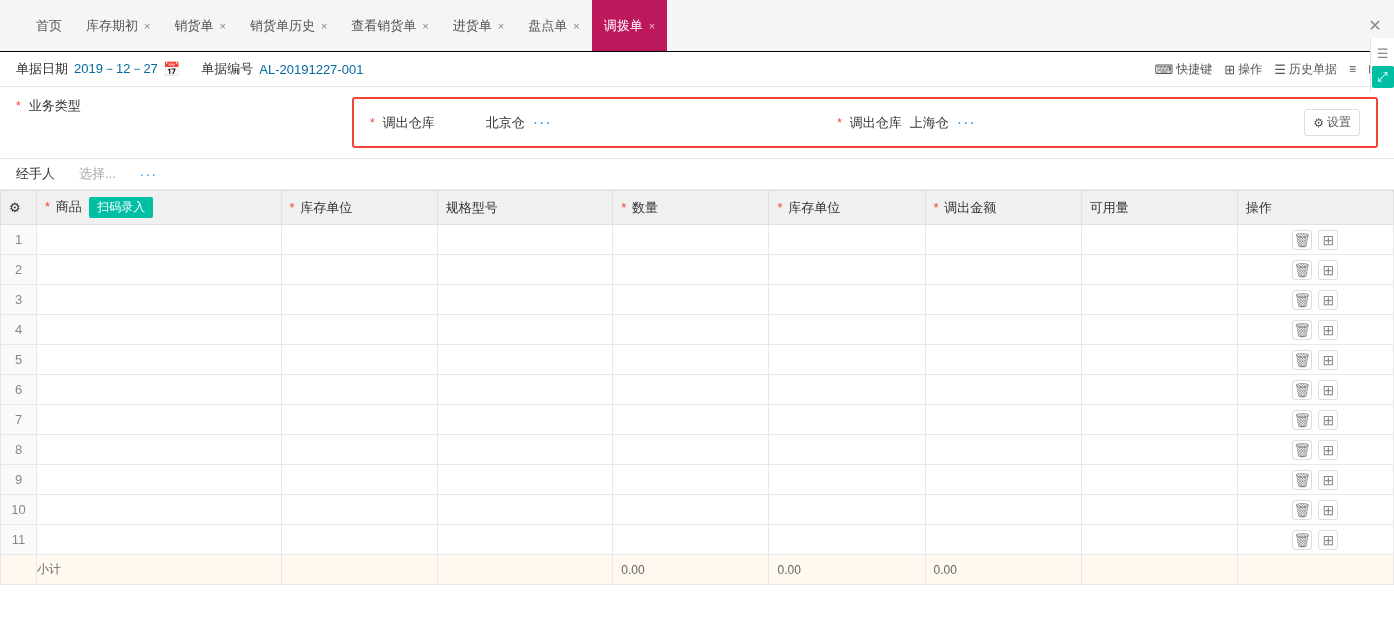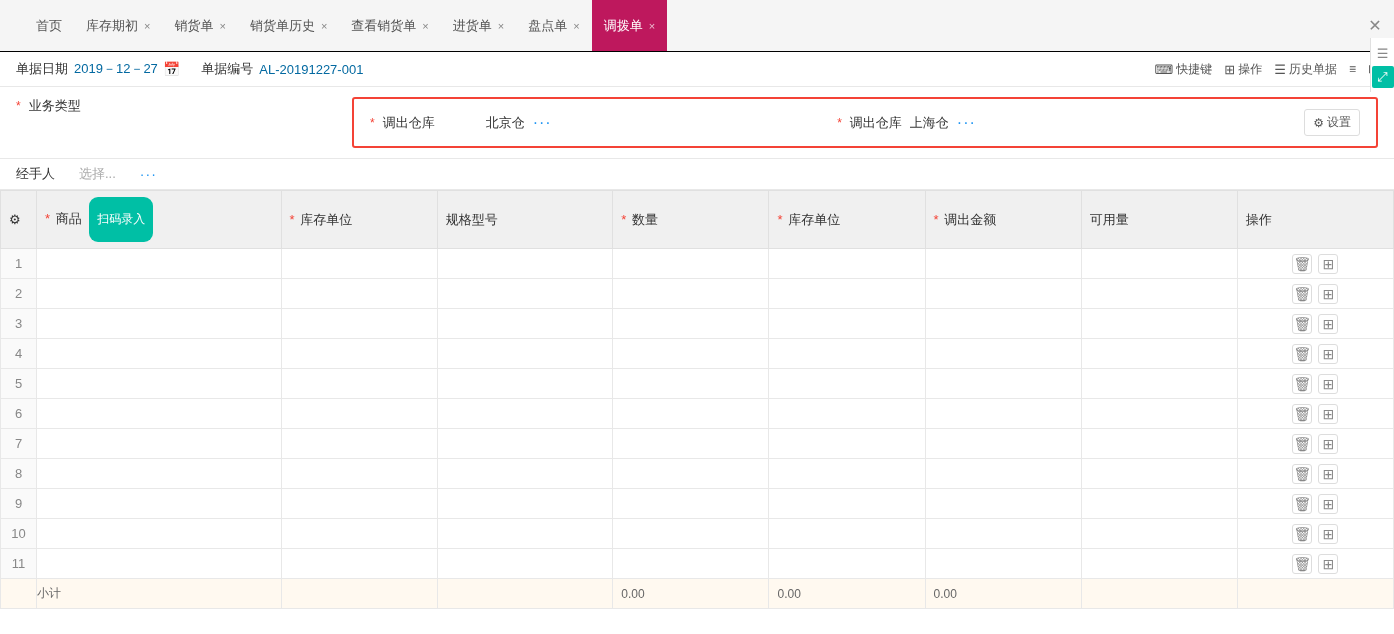--- a/index.html
+++ b/index.html
@@ -149,22 +149,22 @@
       padding: 0 4px;
     }
     .data-table tr.subtotal td {
       background: #fff9f0;
       font-size: 12px;
       color: #666;
       padding: 4px 0;
     }
     .scan-btn {
       background: #00bfa5; color: #fff;
-      border: none; border-radius: 9px;
-      padding: 14px 8px; font-size: 12px; cursor: pointer;
+      border: none; border-radius: 2px;
+      padding: 2px 8px; font-size: 12px; cursor: pointer;
       margin-left: 4px;
     }
     .action-icons {
       display: flex; align-items: center; justify-content: center; gap: 6px;
       padding: 0 4px;
     }
     .icon-btn {
       cursor: pointer; color: #888; font-size: 14px;
       border: 1px solid #ddd; border-radius: 3px;
       width: 20px; height: 20px;

